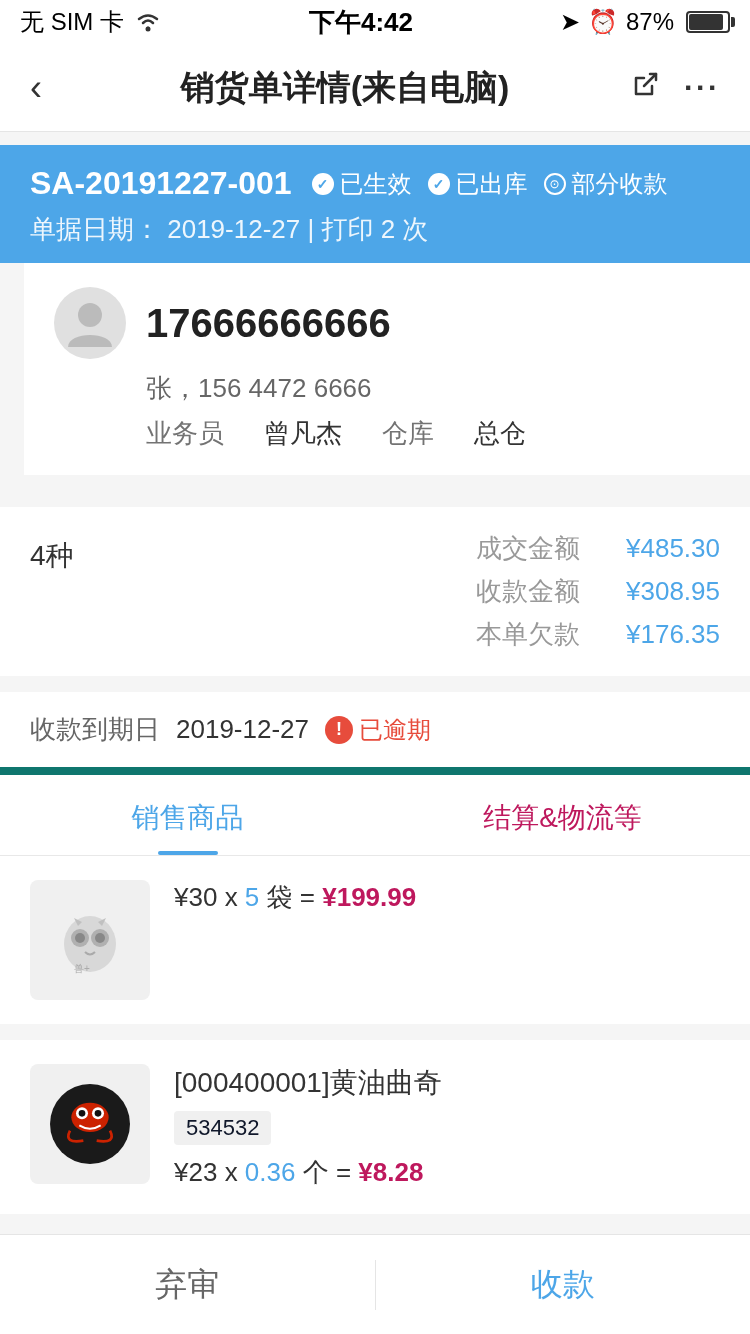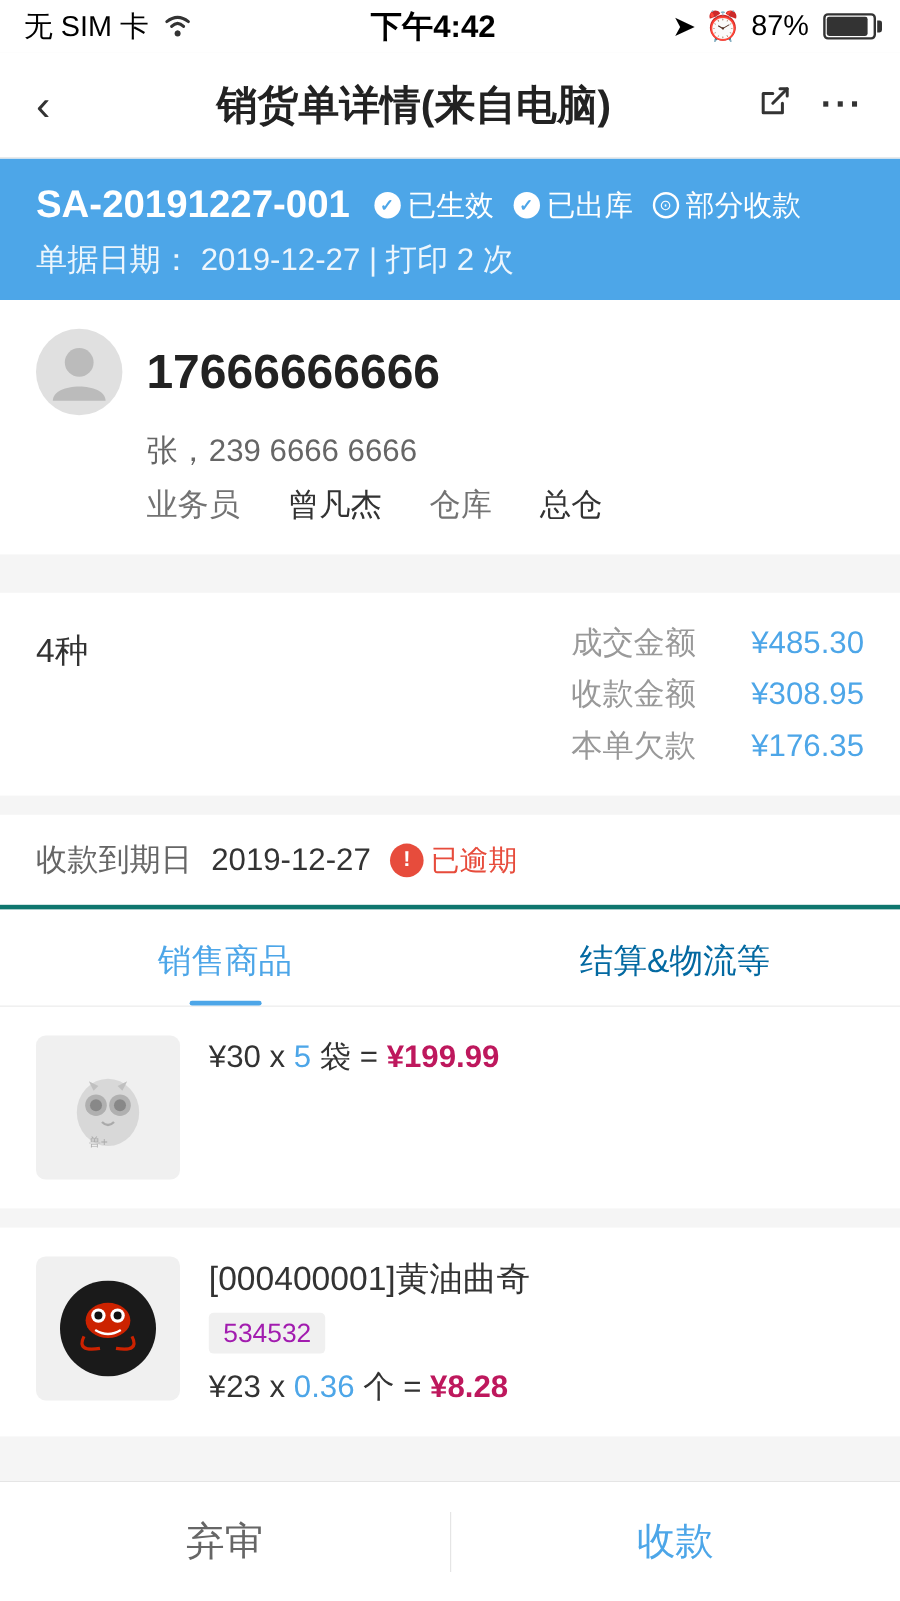--- a/index.html
+++ b/index.html
@@ -88,20 +88,21 @@
       font-size: 30px;
       color: #333;
       font-weight: bold;
       letter-spacing: 2px;
     }
 
     
     .order-header {
       background: #4da6e8;
       padding: 20px 30px 16px;
+      margin-top: 13px;
     }
     .order-header-top {
       display: flex;
       align-items: center;
       gap: 20px;
       margin-bottom: 10px;
     }
     .order-number {
       font-size: 32px;
       font-weight: bold;
@@ -143,20 +144,21 @@
     .order-date {
       color: rgba(255,255,255,0.9);
       font-size: 26px;
     }
 
     
     .customer-section {
       background: #fff;
       padding: 24px 30px;
       margin-bottom: 16px;
+      margin-left: 24px;
     }
     .customer-top {
       display: flex;
       align-items: center;
       gap: 20px;
       margin-bottom: 12px;
     }
     .avatar {
       width: 72px; height: 72px;
       border-radius: 50%;
@@ -229,21 +231,21 @@
 
     
     .due-section {
       background: #fff;
       padding: 20px 30px;
       margin-bottom: 0;
       display: flex;
       align-items: center;
       gap: 16px;
       font-size: 26px;
-      border-bottom: 4px solid #0f766e;
+      border-bottom: 8px solid #0f766e;
     }
     .due-label { color: #666; }
     .due-date { color: #333; }
     .overdue-badge {
       display: flex;
       align-items: center;
       gap: 6px;
       color: #e74c3c;
       font-size: 24px;
     }
@@ -263,21 +265,21 @@
     .tabs-container {
       background: #fff;
       display: flex;
       border-bottom: 1px solid #e8e8e8;
     }
     .tab-item {
       flex: 1;
       text-align: center;
       padding: 24px 0 18px;
       font-size: 28px;
-      color: #0369a1;
+      color: #be185d;
       cursor: pointer;
       position: relative;
     }
     .tab-item.active {
       color: #4da6e8;
       font-weight: 500;
     }
     .tab-item.active::after {
       content: '';
       position: absolute;
@@ -314,21 +316,21 @@
     .product-info { flex: 1; }
     .product-name {
       font-size: 28px;
       color: #333;
       font-weight: 500;
       margin-bottom: 8px;
     }
     .product-sku {
       display: inline-block;
       background: #f0f0f0;
-      color: #a21caf;
+      color: #0f172a;
       font-size: 22px;
       padding: 4px 12px;
       border-radius: 4px;
       margin-bottom: 10px;
     }
     .product-price {
       font-size: 26px;
       color: #333;
     }
     .product-price .qty { color: #4da6e8; }
@@ -438,21 +440,21 @@
 <div class="customer-section">
   <div class="customer-top">
     <div class="avatar">
       <svg viewBox="0 0 60 60" fill="none" xmlns="http://www.w3.org/2000/svg">
         <circle cx="30" cy="22" r="12" fill="#bbb"></circle>
         <path d="M8 54 C8 38 52 38 52 54" fill="#bbb"></path>
       </svg>
     </div>
     <span class="customer-name">17666666666</span>
   </div>
-  <div class="customer-info">张，239 6666 6666</div>
+  <div class="customer-info">张，156 4472 6666</div>
   <div class="customer-detail">
     <span class="customer-detail-label">业务员</span>
     <span class="customer-detail-value">曾凡杰</span>
     <span class="customer-detail-label">仓库</span>
     <span class="customer-detail-value">总仓</span>
   </div>
 </div>
 
 <div class="section-divider"></div>
 

